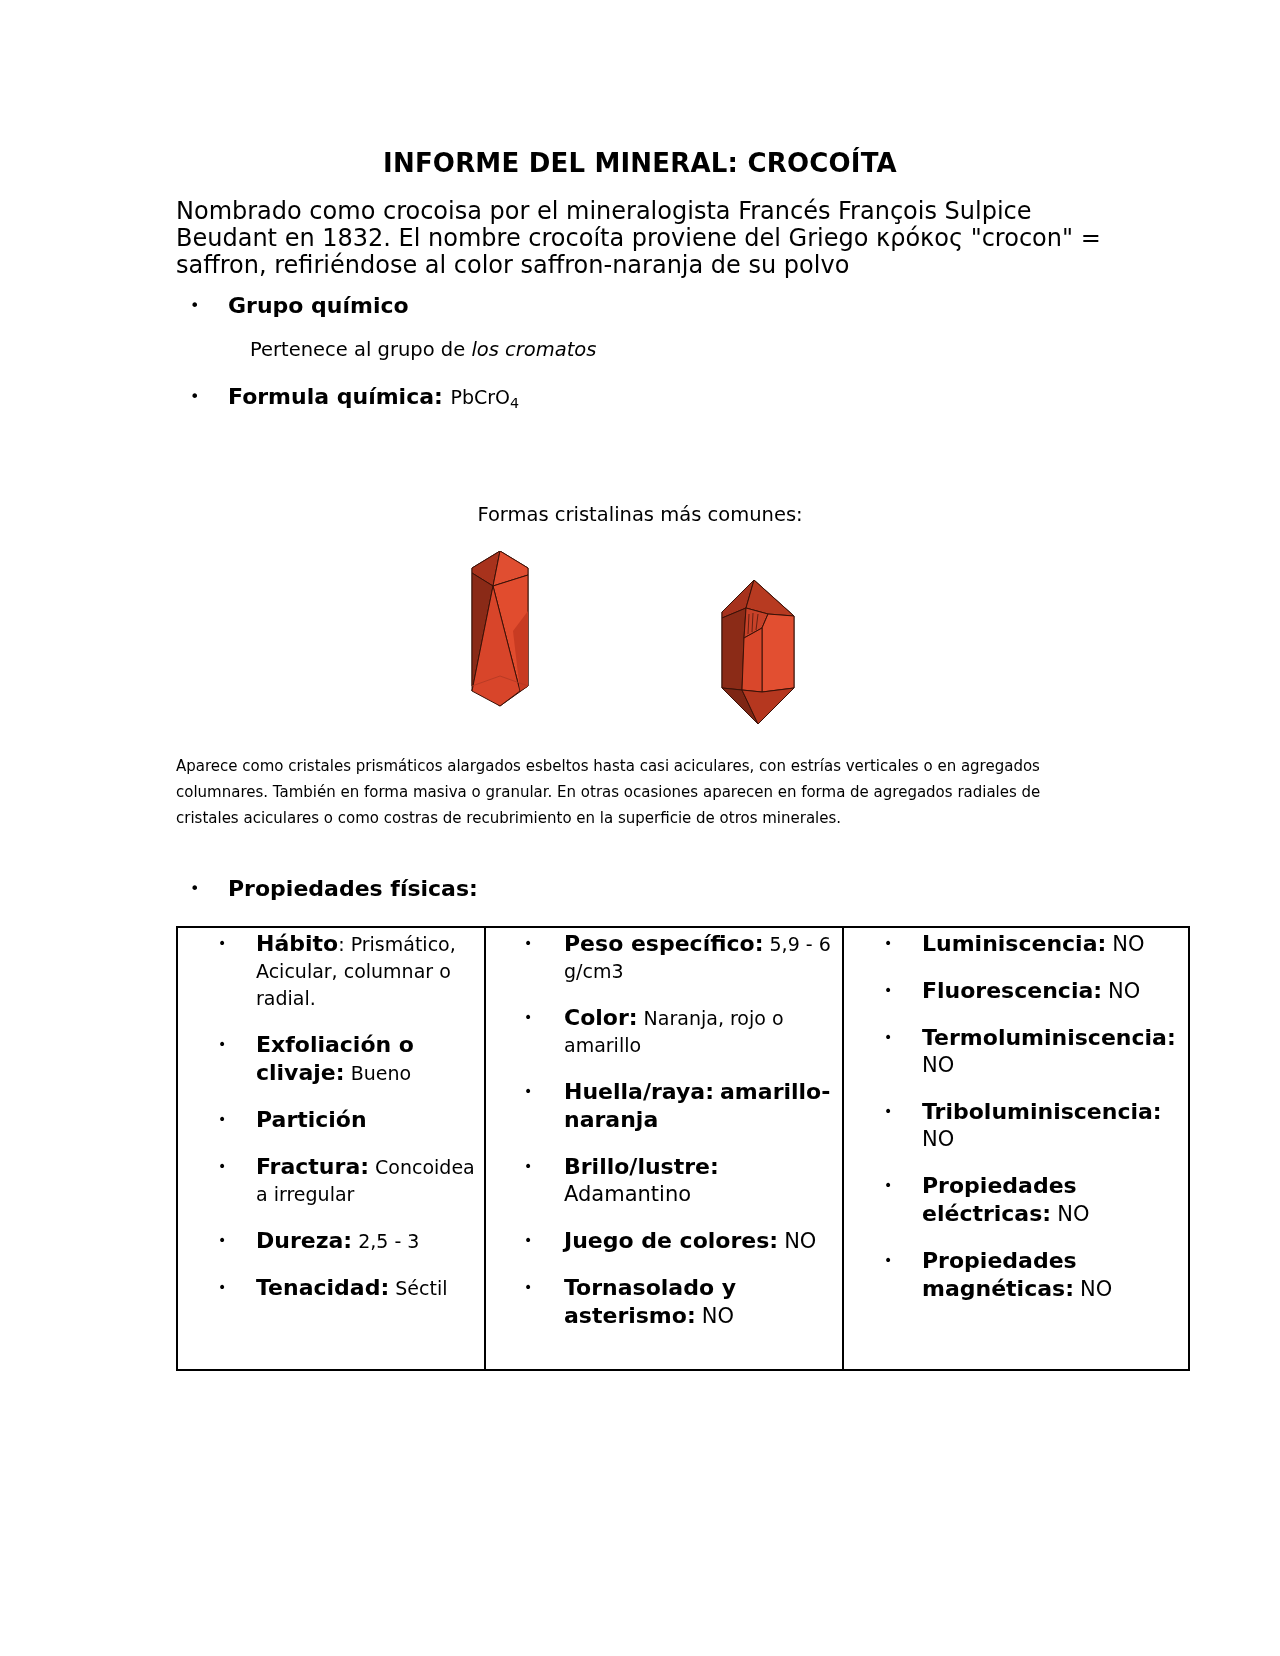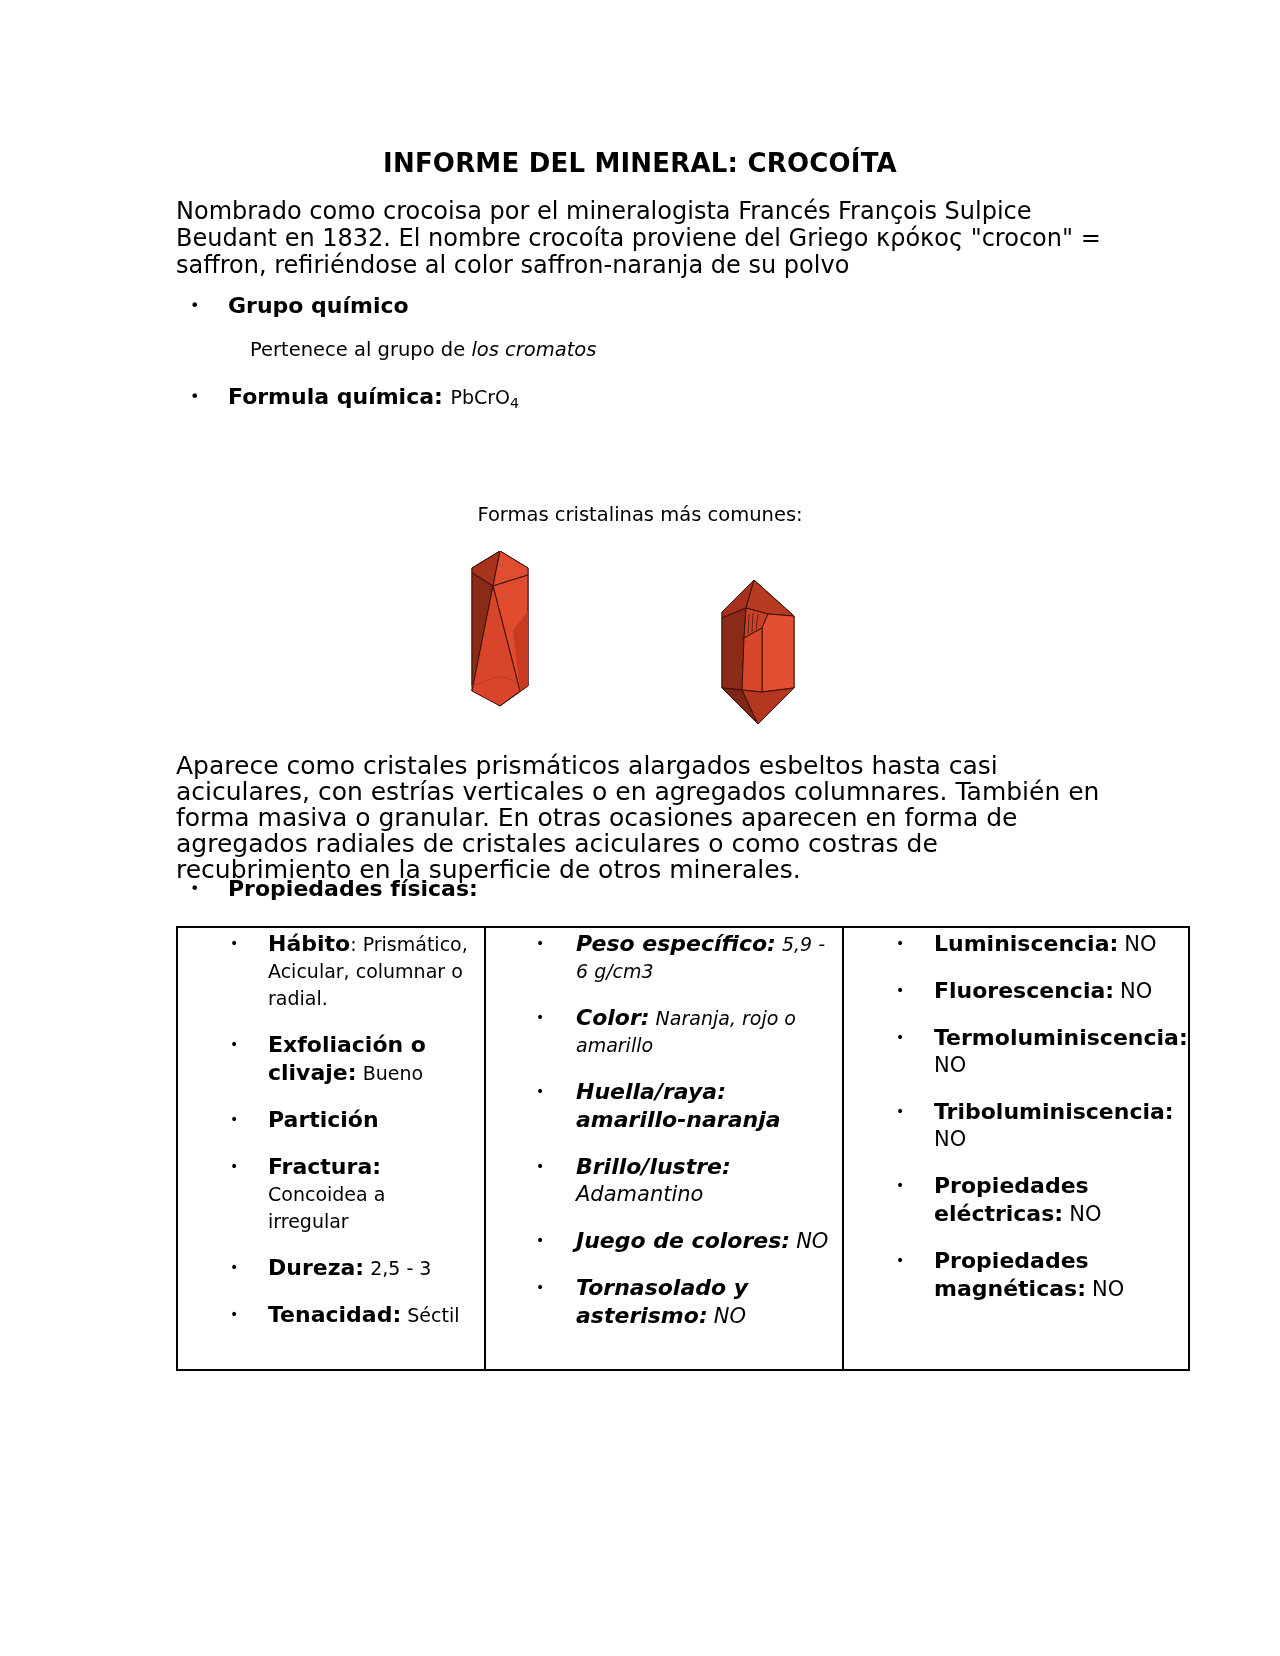--- a/index.html
+++ b/index.html
@@ -7,24 +7,24 @@
     .page { position: absolute; left: 0; top: 0; width: 1280px; height: 1656px; }
     .title { position: absolute; left: 0; width: 1280px; top: 148px; text-align: center; font-weight: bold; font-size: 26px; letter-spacing: 0.2px; }
     .intro { position: absolute; left: 176px; top: 198px; width: 930px; font-size: 24px; line-height: 27px; }
     .bullet-row { position: absolute; left: 190px; font-size: 22px; font-weight: bold; }
     .bullet-row .dot { display: inline-block; width: 38px; font-weight: normal; font-size: 16px; vertical-align: middle; position: relative; top: -2px; }
     .bullet-row .val { font-weight: normal; font-size: 19px; }
     .sub { font-size: 0.75em; vertical-align: -0.25em; }
     .indent-text { position: absolute; font-size: 19.5px; }
     .center-line { position: absolute; left: 0; width: 1280px; text-align: center; font-size: 19.5px; }
     .crystal { position: absolute; }
-    .para { position: absolute; left: 176px; top: 753px; width: 930px; font-size: 25px; line-height: 26px; }
+    .para { position: absolute; left: 176px; top: 753px; width: 930px; font-size: 15px; line-height: 26px; }
     table.props { position: absolute; left: 176px; top: 926px; width: 1012px; height: 445px; border-collapse: collapse; table-layout: fixed; }
     table.props td { border: 2px solid #000; vertical-align: top; padding: 0; }
-    ul.plist { list-style: none; margin: 0; padding: 12px; }
+    ul.plist { list-style: none; margin: 0; padding: 0; }
     ul.plist li { position: relative; padding-left: 78px; font-size: 19px; line-height: 27px; margin-bottom: 19px; }
     ul.plist li::before { content: "•"; position: absolute; left: 38px; top: 0; font-size: 14px; }
     ul.plist li .k { font-weight: bold; font-size: 22px; }
     ul.plist li .v { font-size: 19px; }
     ul.plist li .v.big { font-size: 21px; }
     ul.plist li .v.bold { font-weight: bold; font-size: 22px; }
     .c1 ul.plist li { padding-left: 78px; }
     .c1 ul.plist li::before { left: 40px; }
     .c2 ul.plist li { padding-left: 78px; }
     .c2 ul.plist li::before { left: 38px; }
@@ -92,21 +92,21 @@
       <td class="c1" style="width:306px;">
         <ul class="plist" style="padding-top:2px;">
           <li><span class="k">Hábito</span><span class="v">: </span><span class="v">Prismático, Acicular, columnar o radial.</span></li>
           <li><span class="k">Exfoliación o clivaje:</span><span class="v"> </span><span class="v">Bueno</span></li>
           <li><span class="k">Partición</span><span class="v"></span></li>
           <li><span class="k">Fractura:</span><span class="v"> </span><span class="v">Concoidea a irregular</span></li>
           <li><span class="k">Dureza:</span><span class="v"> </span><span class="v">2,5 - 3</span></li>
           <li><span class="k">Tenacidad:</span><span class="v"> </span><span class="v">Séctil</span></li>
         </ul>
       </td>
-      <td class="c2" style="width:356px;font-style:italic;">
+      <td class="c2" style="width:356px;">
         <ul class="plist" style="padding-top:2px;">
           <li><span class="k">Peso específico:</span><span class="v"> </span><span class="v">5,9 - 6 g/cm3</span></li>
           <li><span class="k">Color:</span><span class="v"> </span><span class="v">Naranja, rojo o amarillo</span></li>
           <li><span class="k">Huella/raya:</span><span class="v"> </span><span class="v bold">amarillo-naranja</span></li>
           <li><span class="k">Brillo/lustre:</span><span class="v"> </span><span class="v big">Adamantino</span></li>
           <li><span class="k">Juego de colores:</span><span class="v"> </span><span class="v big">NO</span></li>
           <li><span class="k">Tornasolado y asterismo:</span><span class="v"> </span><span class="v big">NO</span></li>
         </ul>
       </td>
       <td class="c3" style="width:344px;border-radius:32px;">

